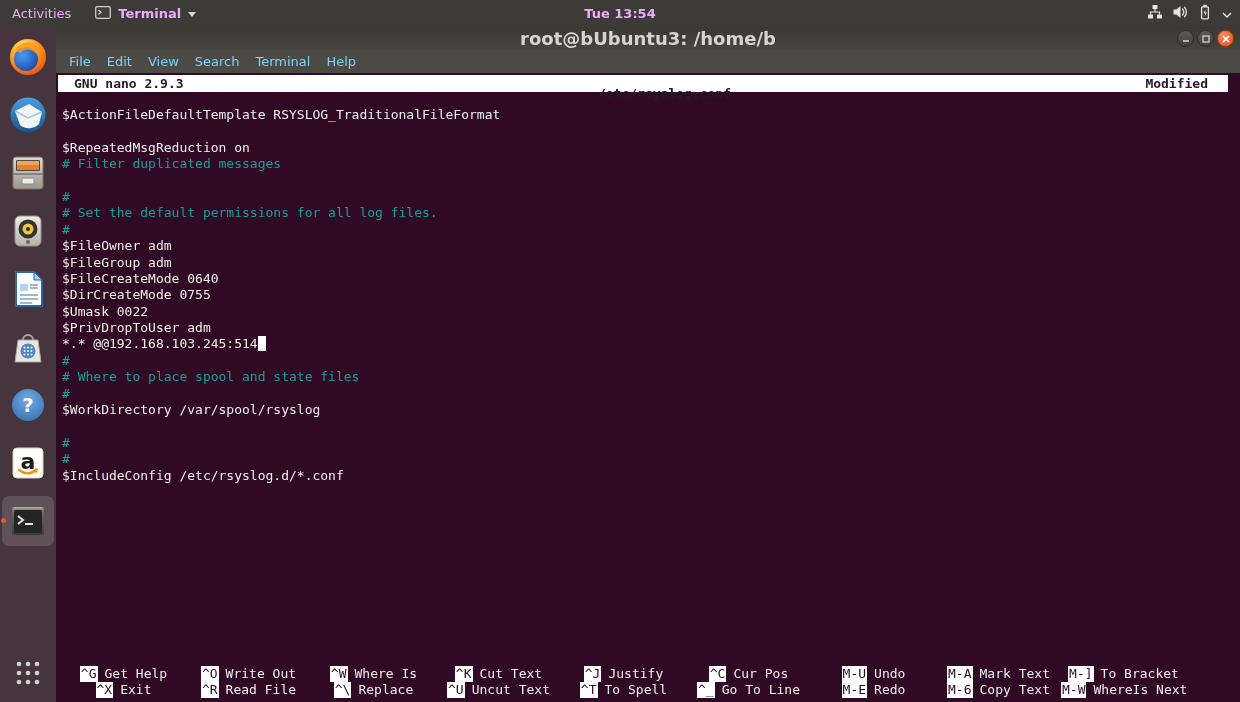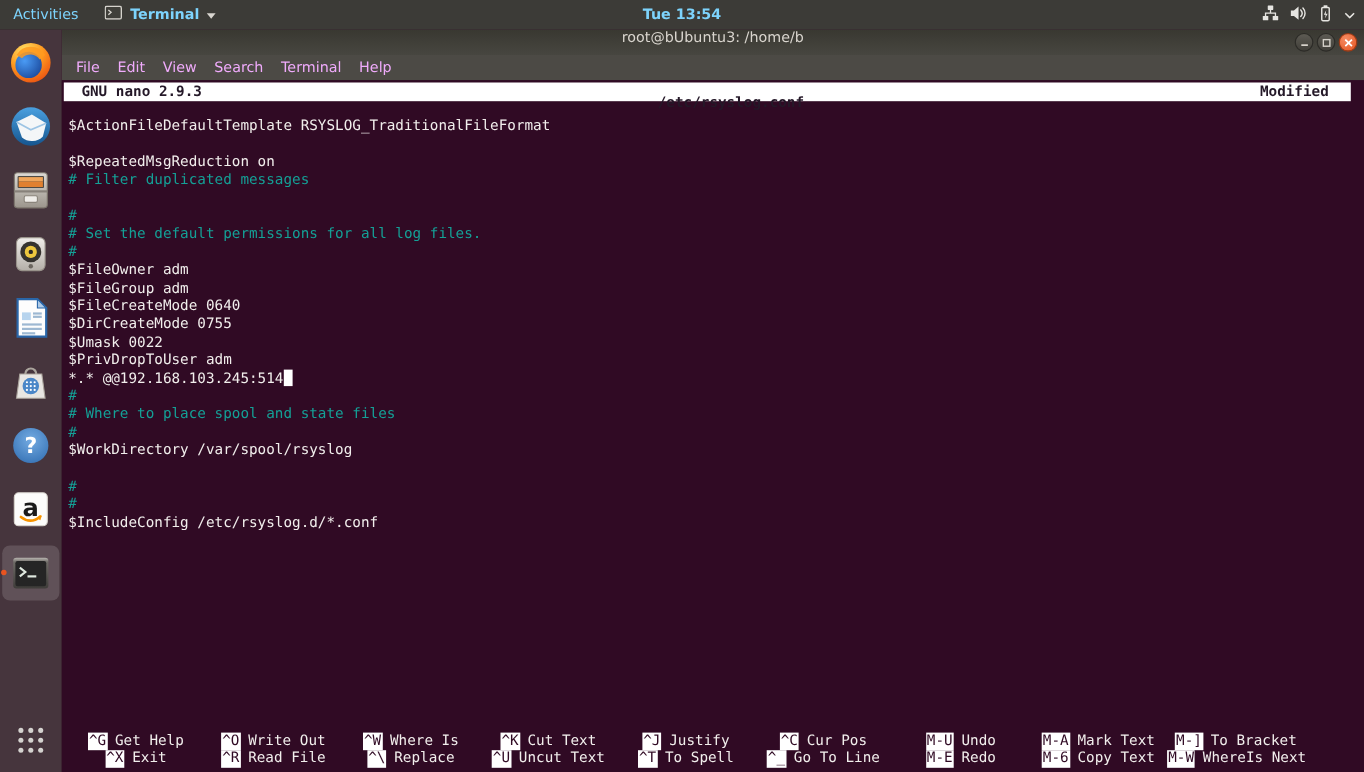--- a/index.html
+++ b/index.html
@@ -4,46 +4,46 @@
 <style>
   * { box-sizing: border-box; }
   html,body { margin:0; padding:0; }
   body {
     width:1240px; height:702px; position:relative; overflow:hidden;
     background:#300a24; font-family:"DejaVu Sans", sans-serif;
   }
 
   
   .topbar{position:absolute;top:0;left:0;width:1240px;height:27px;background:#3c3b37;
-    color:#7dd3fc;font-size:13px;display:flex;align-items:center;z-index:6;}
+    color:#f0abfc;font-size:13px;display:flex;align-items:center;z-index:6;}
   .activities{padding:0 12px;height:27px;display:flex;align-items:center;cursor:default;}
   .appmenu{display:flex;align-items:center;gap:7px;margin-left:6px;font-weight:bold;height:27px;padding:0 6px;}
   .caret-down{width:0;height:0;border-left:4px solid transparent;border-right:4px solid transparent;border-top:5px solid #d9d6d0;margin-top:2px;}
   .clock{position:absolute;left:0;right:0;text-align:center;font-weight:bold;pointer-events:none;}
   .status{position:absolute;right:8px;top:0;height:27px;display:flex;gap:9px;align-items:center;}
 
   
   .dock{position:absolute;top:27px;left:0;width:56px;height:675px;background:#46353d;
     display:flex;flex-direction:column;align-items:center;padding-top:10px;gap:18px;z-index:5;}
   .dock-item{width:40px;height:40px;position:relative;flex:0 0 40px;}
   .dock-item svg{position:relative;z-index:2;display:block;}
   .dock-item.active::before{content:"";position:absolute;left:-6px;right:-6px;top:-5px;bottom:-5px;
     background:rgba(255,255,255,0.14);border-radius:7px;z-index:1;}
   .dock-item.active .run-dot{position:absolute;left:-7px;top:17px;width:5px;height:5px;border-radius:50%;background:#e95420;z-index:3;}
   .show-apps{position:absolute;bottom:12px;left:50%;transform:translateX(-50%);}
 
   
   .window{position:absolute;left:56px;top:27px;width:1184px;height:675px;}
-  .titlebar{height:23px;background:linear-gradient(#393831,#474640);display:flex;
-    justify-content:center;color:#d9d5ce;font-weight:normal;font-size:13px;position:relative;}
+  .titlebar{height:23px;background:linear-gradient(#393831,#474640);display:flex;align-items:center;
+    justify-content:center;color:#d9d5ce;font-weight:bold;font-size:18px;position:relative;}
   .winbtns{position:absolute;right:6px;top:3px;display:flex;gap:3px;}
   .wbtn{width:17px;height:17px;border-radius:50%;display:flex;align-items:center;justify-content:center;}
   .wbtn.min,.wbtn.max{background:linear-gradient(#5c5a53,#413f39);border:1px solid #2c2b27;}
   .wbtn.close{background:radial-gradient(circle at 35% 30%, #f58b62, #e4541f);border:1px solid #a03a14;}
-  .menubar{height:23px;background:#4c4a45;display:flex;align-items:flex-start;color:#f0abfc;font-size:13px;padding-left:5px;}
+  .menubar{height:23px;background:#4c4a45;display:flex;align-items:flex-start;color:#7dd3fc;font-size:13px;padding-left:5px;}
   .menubar .mi{padding:0 8px;height:23px;display:flex;align-items:center;}
 
   
   .screen{position:absolute;top:46px;left:0;width:1184px;height:629px;background:#300a24;
     font-family:"DejaVu Sans Mono", monospace;font-size:13px;}
   .nano-header{position:absolute;top:2px;left:2px;width:1170px;height:17px;background:#ffffff;
     color:#241828;font-weight:bold;display:flex;align-items:center;line-height:17px;}
   .nh-left{padding-left:16px;white-space:pre;}
   .nh-center{flex:1;text-align:center;white-space:pre;margin-top:20px;}
   .nh-right{padding-right:20px;white-space:pre;}

